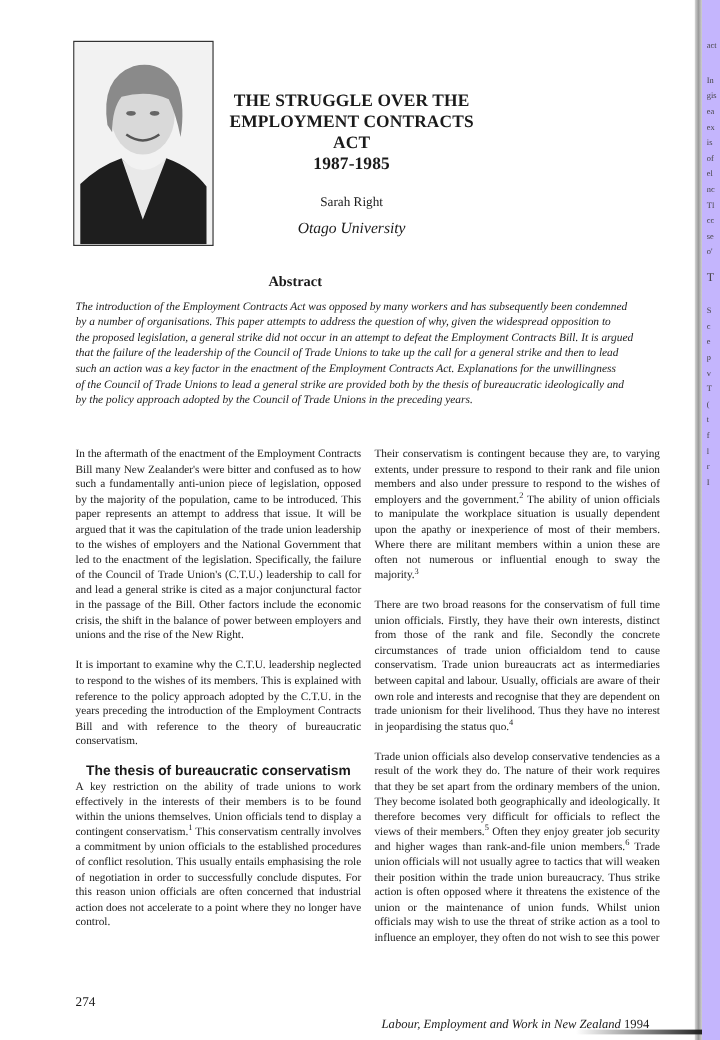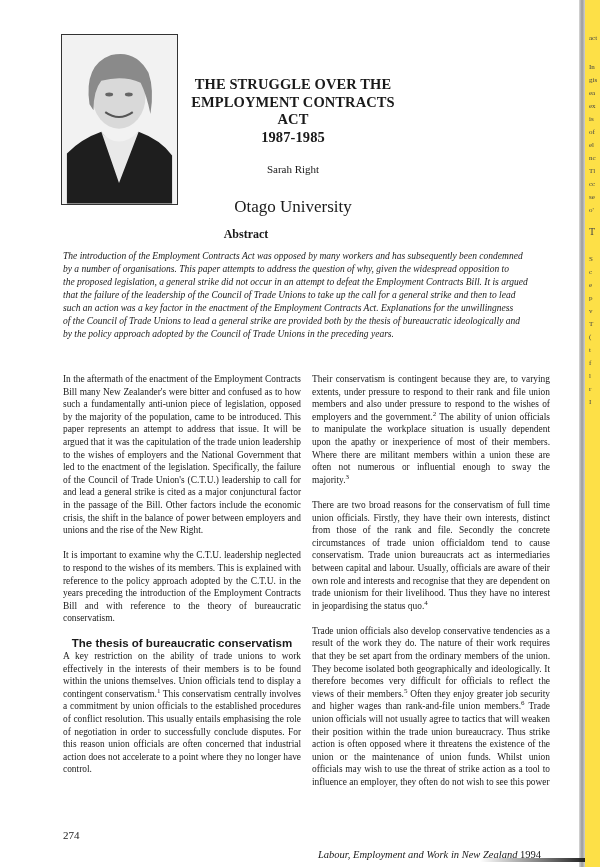--- a/index.html
+++ b/index.html
@@ -17,21 +17,21 @@
   }
   .photo svg { display:block; width:100%; height:100%; }
 
   .title-block {
     position:absolute; left:178px; top:64px; width:230px; text-align:center;
   }
   .title {
     font-weight:bold; font-size:14.5px; line-height:17.5px; margin:12px; letter-spacing:0.1px;
   }
   .author { margin-top:17px; font-size:11px; }
-  .affil { margin-top:22px; font-size:17px; }
+  .affil { margin-top:7px; font-size:13px; font-style:italic; }
 
   .abstract-head {
     position:absolute; left:0; width:492px; top:227px; text-align:center;
     font-weight:bold; font-size:12px;
   }
   .abstract {
     position:absolute; left:63px; top:250px; width:500px;
     font-style:italic; font-size:9.5px; line-height:13px; text-align:justify;
     white-space:nowrap; overflow:hidden;
   }
@@ -57,21 +57,21 @@
     position:absolute; left:318px; top:829px; font-size:10.5px; font-style:italic;margin-top:20px;
   }
   .running .yr { font-style:normal; }
 
   
   .gutter {
     position:absolute; left:579px; top:0; width:6px; height:867px;
     background:linear-gradient(to right, #d8d8d8, #9a9a9a, #cfcfcf);
   }
   .next-page {
-    position:absolute; left:585px; top:0; width:15px; height:867px; background:#fde047;
+    position:absolute; left:585px; top:0; width:15px; height:867px; background:#c4b5fd;
     overflow:hidden;
   }
   .next-page .frag {
     position:absolute; left:4px; font-size:7px; color:#444; white-space:nowrap;
   }
   .bottom-shadow {
     position:absolute; left:480px; top:858px; width:105px; height:4px;
     background:linear-gradient(to right, rgba(0,0,0,0), #222);
   }
 </style>

